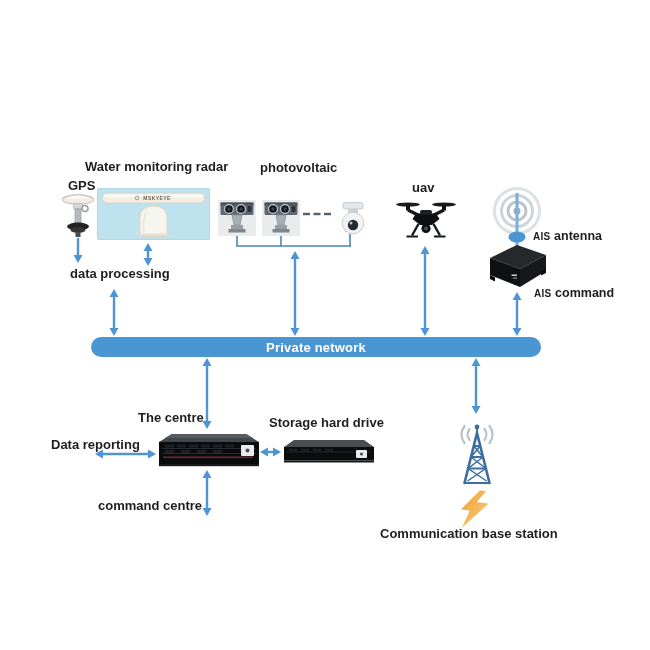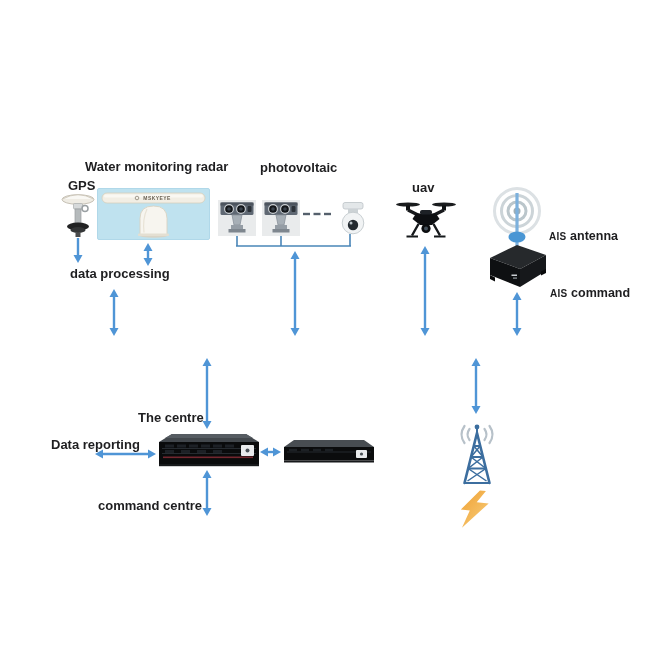--- a/index.html
+++ b/index.html
@@ -1,21 +1,21 @@
 <!DOCTYPE html>
 <html><head>
 <meta charset="utf-8">
 <style>
   html,body{margin:0;padding:0;background:#ffffff;}
   .canvas{position:relative;width:650px;height:650px;background:#ffffff;
           font-family:"Liberation Sans",sans-serif;overflow:hidden;border-radius:27px;}
   .lbl{position:absolute;font-size:13px;font-weight:700;color:#1e1e20;
        white-space:nowrap;line-height:1.15;}
   .lbl.sm{font-size:12.5px;}
-  .ais-prefix{font-size:10px;letter-spacing:.3px;margin-left:16px;}
+  .ais-prefix{font-size:10px;letter-spacing:.3px;}
   .dev{position:absolute;}
   .cam-bg{position:absolute;background:#e9ebec;}
   .net-bar{position:absolute;left:91px;top:337px;width:450px;height:20px;
            background:#4a96d2;border-radius:10px;display:flex;align-items:center;
            justify-content:center;}
   .net-bar span{color:#ffffff;font-size:13px;font-weight:700;letter-spacing:.2px;}
   .radar-panel{position:absolute;left:97px;top:188px;width:113px;height:52px;
                background:#bfe2ef;border:1px solid #b0d8e9;border-radius:2px;box-sizing:border-box;}
   svg{display:block;}
   .overlay{position:absolute;left:0;top:0;pointer-events:none;}
@@ -26,23 +26,28 @@
 <div class="canvas">
 
   <div class="lbl" style="left:85px;top:160px">Water monitoring radar</div>
   <div class="lbl" style="left:68px;top:179px">GPS</div>
   <div class="lbl" style="left:260px;top:161px">photovoltaic</div>
   <div class="lbl" style="left:412px;top:181px">uav</div>
   <div class="lbl sm" style="left:533px;top:229px"><span class="ais-prefix">AIS</span> <span>antenna</span></div>
   <div class="lbl sm" style="left:534px;top:286px"><span class="ais-prefix">AIS</span> <span>command</span></div>
   <div class="lbl" style="left:70px;top:267px">data processing</div>
   <div class="lbl" style="left:138px;top:411px">The centre</div>
+  <div class="lbl" style="left:269px;top:416px">Storage hard drive</div>
   <div class="lbl" style="left:51px;top:438px">Data reporting</div>
   <div class="lbl" style="left:98px;top:499px">command centre</div>
-
+  <div class="lbl" style="left:380px;top:527px">Communication base station</div>
+
+  <div class="net-bar">
+    <span>Private network</span>
+  </div>
 
   <div class="dev" style="left:59px;top:191px">
     <svg width="38" height="47" viewBox="0 0 38 47">
       <ellipse cx="19" cy="8.5" rx="16" ry="4.8" fill="#efece4" stroke="#b9b3a4" stroke-width="0.8"></ellipse>
       <path d="M3.5 8 Q19 -0.5 34.5 8" fill="#f9f8f4" stroke="#c6c0b2" stroke-width="0.8"></path>
       <rect x="14.5" y="12.5" width="9" height="5.5" rx="1" fill="#d6d9da" stroke="#a9adae" stroke-width="0.7"></rect>
       <circle cx="26" cy="17.5" r="3" fill="none" stroke="#9aa0a3" stroke-width="1.5"></circle>
       <rect x="16" y="18" width="6" height="14" fill="#b5babc" stroke="#979c9e" stroke-width="0.7"></rect>
       <ellipse cx="19" cy="35.5" rx="11" ry="4" fill="#222324"></ellipse>
       <ellipse cx="19" cy="39" rx="7.5" ry="3" fill="#343637"></ellipse>

